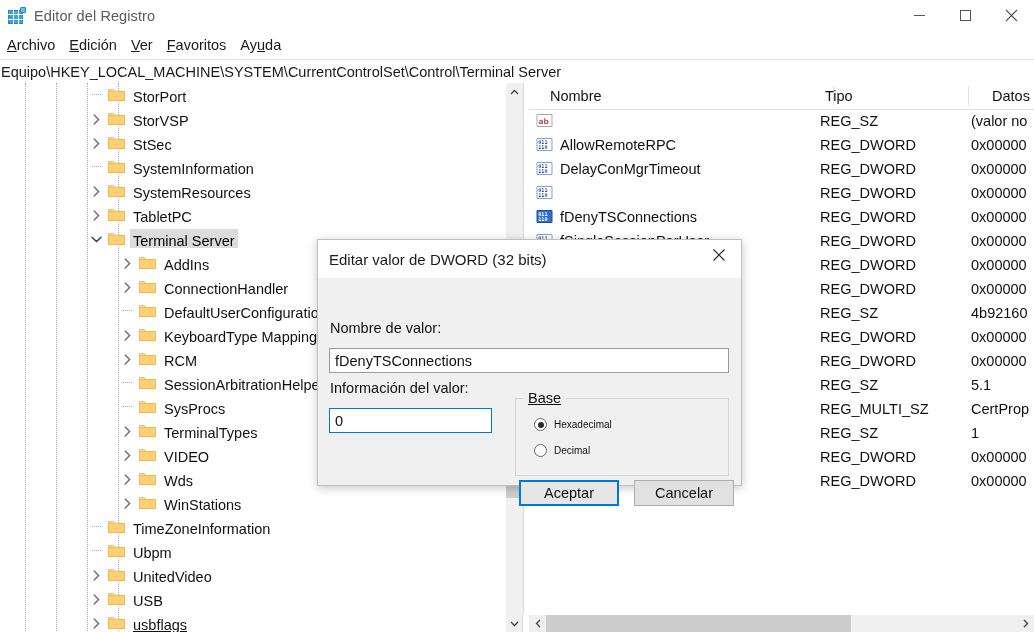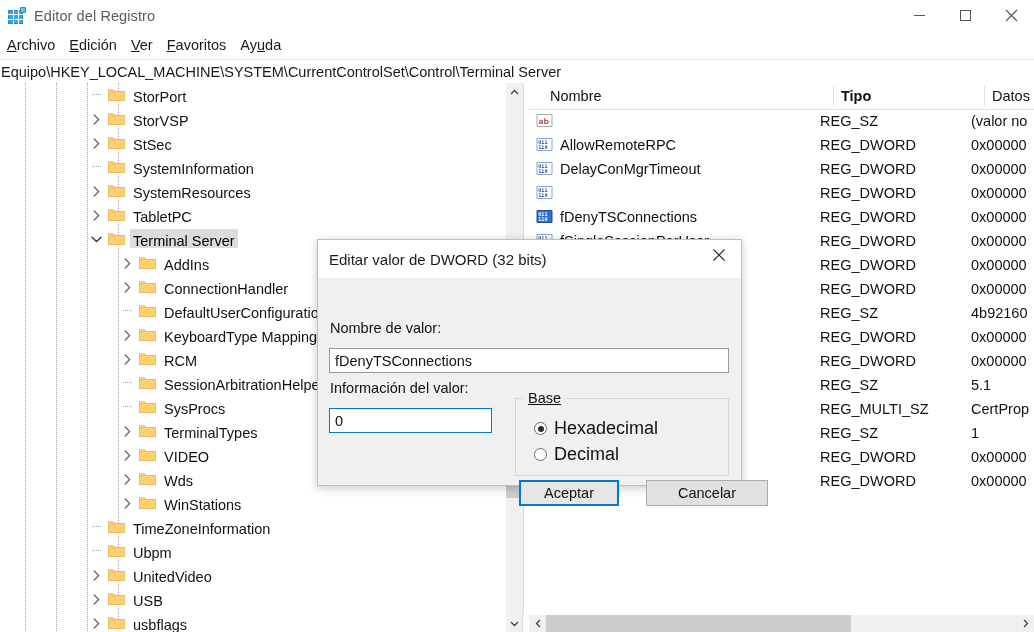--- a/index.html
+++ b/index.html
@@ -402,21 +402,21 @@
   }
   .radio-outer.checked::after {
     content: "";
     position: absolute;
     left: 2.5px; top: 2.5px;
     width: 6px; height: 6px;
     border-radius: 50%;
     background: #2b2b2b;
   }
   .radio-label {
-    font-size: 18px;
+    font-size: 10px;
     color: #111;
   }
   .dlg-button {
     position: absolute;
     height: 26px;
     background: #e1e1e1;
     border: 1px solid #adadad;
     box-sizing: border-box;
     font-family: "Liberation Sans", sans-serif;
     font-size: 14.5px;
@@ -426,22 +426,22 @@
     justify-content: center;
     cursor: default;
   }
   #btn-ok {
     left: 201px; top: 202px;
     width: 100px;
     border: 2px solid #0078d7;
     background: #e6e6e6;
   }
   #btn-cancel {
-    left: 328px; top: 202px;
-    width: 122px;
+    left: 316px; top: 202px;
+    width: 100px;
   }
 </style>
 </head>
 <body>
 
 <div id="titlebar">
   <div id="app-icon">
     <div class="grid"></div>
     <div class="gl" style="left:5px;top:2px;width:1px;height:14px;"></div>
     <div class="gl" style="left:10px;top:2px;width:1px;height:14px;"></div>
@@ -769,21 +769,21 @@
             <svg width="7" height="11" viewBox="0 0 7 11">
               <path d="M1.2 1 L5.6 5.5 L1.2 10" stroke="#6e6e6e" stroke-width="1.4" fill="none" stroke-linecap="round"></path>
             </svg>
           </div>
           <div class="folder" style="left: 108px; top: 5px;">
             <svg class="fold-svg" width="17" height="14" viewBox="0 0 17 14">
               <path d="M0.5 1.5 h5 l1.6 2 h9.4 v9 h-16 z" fill="#ffd98d" stroke="#e6b65c" stroke-width="0.8"></path>
               <path d="M0.5 3.5 h16 v9 h-16 z" fill="#ffcf72" stroke="#e6b65c" stroke-width="0.8"></path>
             </svg>
           </div>
-          <div class="label" style="left: 130px;">usbflags</div>
+          <div class="label" style="left: 130px; text-decoration: underline;">usbflags</div>
         </div>
       </div>
   </div>
 
   <div id="tree-vscroll">
     <div class="arrow up">
       <svg width="9" height="6" viewBox="0 0 9 6">
           <path d="M1 5 L4.5 1.5 L8 5" stroke="#404040" stroke-width="1.3" fill="none"></path>
         </svg>
     </div>
@@ -796,21 +796,21 @@
   </div>
 
   <div id="splitter"></div>
 
   <div id="list-panel">
     <div id="list-header">
       <div class="col-head" style="left:0;width:291px;">
         <span>Nombre</span>
         <span class="divider"></span>
       </div>
-      <div class="col-head" style="left:291px;width:151px;font-weight:bold;">
+      <div class="col-head" style="left:275px;width:151px;">
         <span>Tipo</span>
         <span class="divider"></span>
       </div>
       <div class="col-head" style="left:442px;width:63px;">
         <span>Datos</span>
       </div>
     </div>
     <div id="list-rows">
         <div class="list-row" style="position: absolute; left: 0px; top: 0px; width: 505px;">
           <span class="val-icon" style="left: 7px;">

